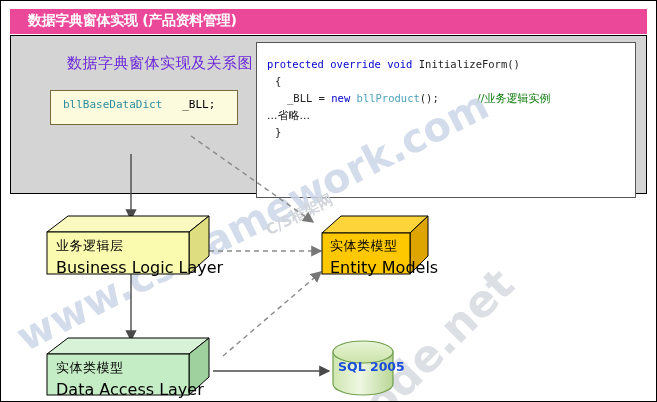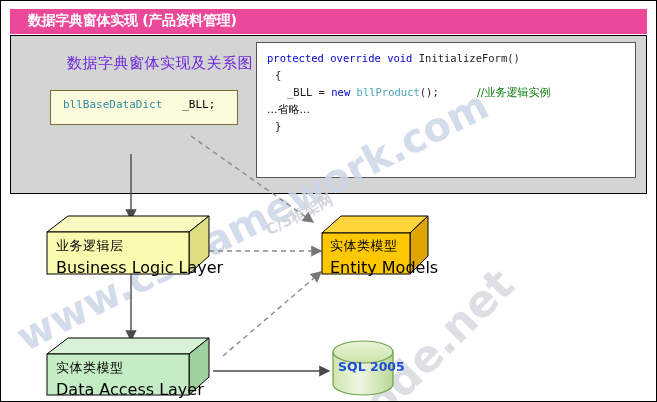--- a/index.html
+++ b/index.html
@@ -26,23 +26,23 @@
 
   
   #declbox{position:absolute;left:39px;top:54px;width:188px;height:35px;
            background:#fcfbdd;border:1px solid #7a6a3a;box-sizing:border-box;
            font-family:"DejaVu Sans Mono","Liberation Mono",monospace;
            font-size:11px;line-height:27px;padding-left:12px;white-space:nowrap;}
   .tealtok{color:#2e8b9e;}
   .blktok{color:#000;}
 
   
-  #codebox{position:absolute;left:245px;top:6px;width:380px;height:136px;
+  #codebox{position:absolute;left:245px;top:6px;width:380px;height:156px;
            background:#ffffff;border:1px solid #555;box-sizing:border-box;
-           padding:7px 0 0 10px;
+           padding:13px 0 0 10px;
            font-family:"DejaVu Sans Mono","Liberation Mono",monospace;
            font-size:10.5px;line-height:17px;color:#111;white-space:nowrap;}
   .kw{color:#0000cc;}
   .typ{color:#4aa3b8;}
   .cmt{color:#0b7a0b;margin-left:32px;}
   .brace{color:#222;}
   .cn{font-family:"DejaVu Sans","Liberation Sans",sans-serif;font-size:11px;}
 
   
   #diagram{position:absolute;left:0;top:193px;width:657px;height:209px;}

